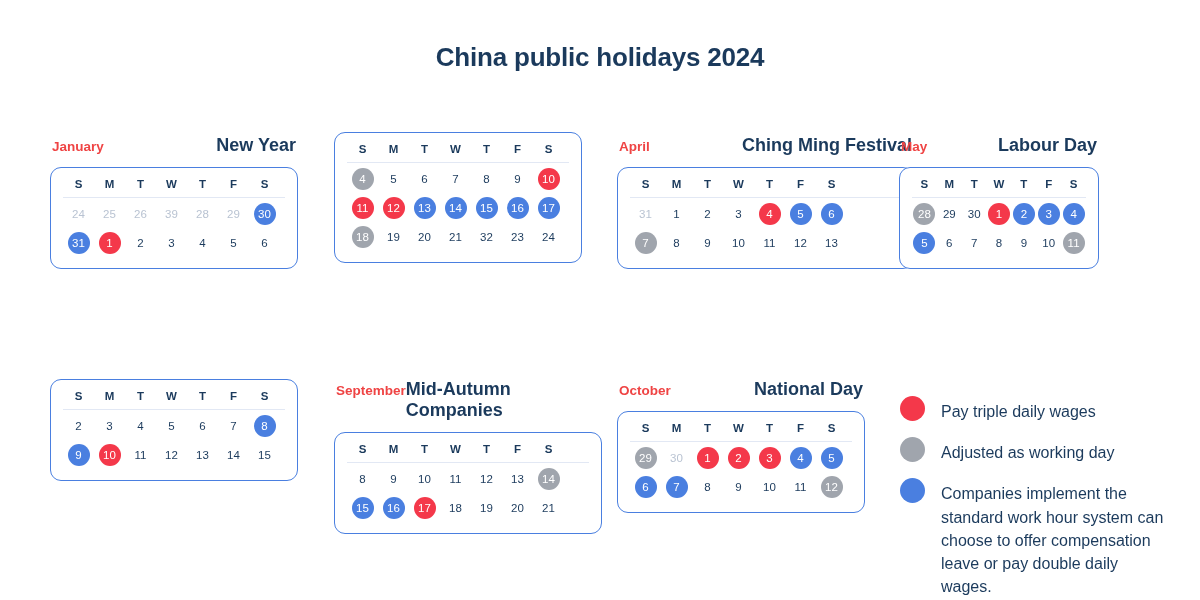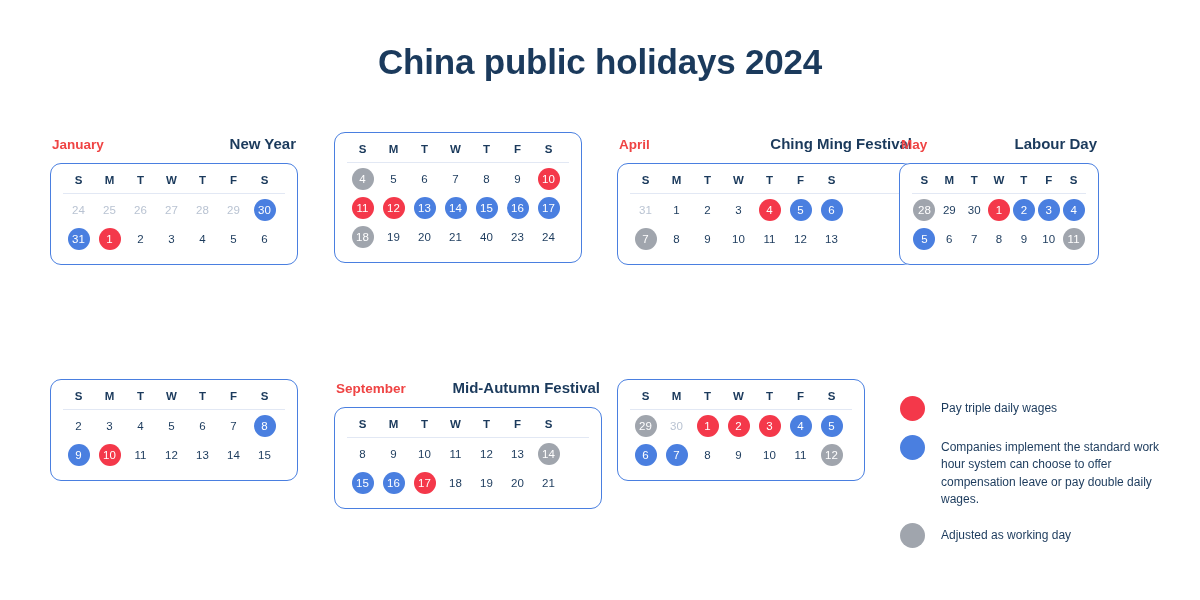--- a/index.html
+++ b/index.html
@@ -8,21 +8,21 @@
     width: 1200px; height: 600px;
     background: #ffffff;
     font-family: "Liberation Sans", sans-serif;
   }
   .page { position: relative; width: 1200px; height: 600px; overflow: hidden; }
 
   .title {
     position: absolute;
     top: 42px; left: 0; width: 1200px;
     text-align: center;
-    font-size: 35px;
+    font-size: 26px;
     font-weight: bold;
     color: #1b3a5c;
     letter-spacing: -0.2px;
   }
 
   .cal {
     position: absolute;
   }
   .cal-head {
     display: flex;
@@ -30,21 +30,21 @@
     align-items: baseline;
     margin-bottom: 11px;
     padding: 0 2px;
   }
   .cal-month {
     font-size: 13.5px;
     font-weight: bold;
     color: #ef4444;
   }
   .cal-holiday {
-    font-size: 15px;
+    font-size: 18px;
     font-weight: bold;
     color: #1b3a5c;
   }
   .cal-box {
     border: 1.5px solid #4a7fe0;
     border-radius: 11px;
     padding: 10px 12px 12px 12px;
     background: #fff;
   }
   .dow-row {
@@ -100,21 +100,21 @@
   .legend-dot {
     width: 25px; height: 25px;
     border-radius: 50%;
     flex: 0 0 25px;
     margin-right: 16px;
   }
   .legend-dot.red { background: #f4384a; }
   .legend-dot.blue { background: #4a7fe0; }
   .legend-dot.gray { background: #a0a5ad; }
   .legend-text {
-    font-size: 12px;
+    font-size: 16px;
     color: #1b3a5c;
     line-height: 1.45;
     padding-top: 4px;
   }
 </style>
 </head>
 <body>
 
 <div class="page">
 
@@ -140,21 +140,21 @@
             <div class="day muted">
               <span>24</span>
             </div>
             <div class="day muted">
               <span>25</span>
             </div>
             <div class="day muted">
               <span>26</span>
             </div>
             <div class="day muted">
-              <span>27</span>
+              <span>39</span>
             </div>
             <div class="day muted">
               <span>28</span>
             </div>
             <div class="day muted">
               <span>29</span>
             </div>
             <div class="day blue">
               <span class="pill">30</span>
             </div>
@@ -248,21 +248,21 @@
             <div class="day">
               <span>19</span>
             </div>
             <div class="day">
               <span>20</span>
             </div>
             <div class="day">
               <span>21</span>
             </div>
             <div class="day">
-              <span>40</span>
+              <span>32</span>
             </div>
             <div class="day">
               <span>23</span>
             </div>
             <div class="day">
               <span>24</span>
             </div>
           </div>
         </div>
       </div>
@@ -447,21 +447,21 @@
             </div>
             <div class="day">
               <span>15</span>
             </div>
           </div>
         </div>
       </div>
       <div class="cal" style="left: 334px; top: 379px; width: 268px;">
         <div class="cal-head">
           <div class="cal-month">September</div>
-          <div class="cal-holiday">Mid-Autumn Festival</div>
+          <div class="cal-holiday">Mid-Autumn Companies</div>
         </div>
         <div class="cal-box">
           <div class="dow-row">
             <div class="dow">S</div>
             <div class="dow">M</div>
             <div class="dow">T</div>
             <div class="dow">W</div>
             <div class="dow">T</div>
             <div class="dow">F</div>
             <div class="dow">S</div>
@@ -508,20 +508,24 @@
             <div class="day">
               <span>20</span>
             </div>
             <div class="day">
               <span>21</span>
             </div>
           </div>
         </div>
       </div>
       <div class="cal" style="left: 617px; top: 379px; width: 248px;">
+        <div class="cal-head">
+          <div class="cal-month">October</div>
+          <div class="cal-holiday">National Day</div>
+        </div>
         <div class="cal-box">
           <div class="dow-row">
             <div class="dow">S</div>
             <div class="dow">M</div>
             <div class="dow">T</div>
             <div class="dow">W</div>
             <div class="dow">T</div>
             <div class="dow">F</div>
             <div class="dow">S</div>
           </div>
@@ -574,22 +578,22 @@
         </div>
       </div>
     </div>
 
   <div class="legend" id="legend">
       <div class="legend-row">
         <div class="legend-dot red"></div>
         <div class="legend-text">Pay triple daily wages</div>
       </div>
       <div class="legend-row">
+        <div class="legend-dot gray"></div>
+        <div class="legend-text">Adjusted as working day</div>
+      </div>
+      <div class="legend-row">
         <div class="legend-dot blue"></div>
         <div class="legend-text">Companies implement the standard work hour system can choose to offer compensation leave or pay double daily wages.</div>
       </div>
-      <div class="legend-row">
-        <div class="legend-dot gray"></div>
-        <div class="legend-text">Adjusted as working day</div>
-      </div>
     </div>
 
 </div>
 
 </body></html>

